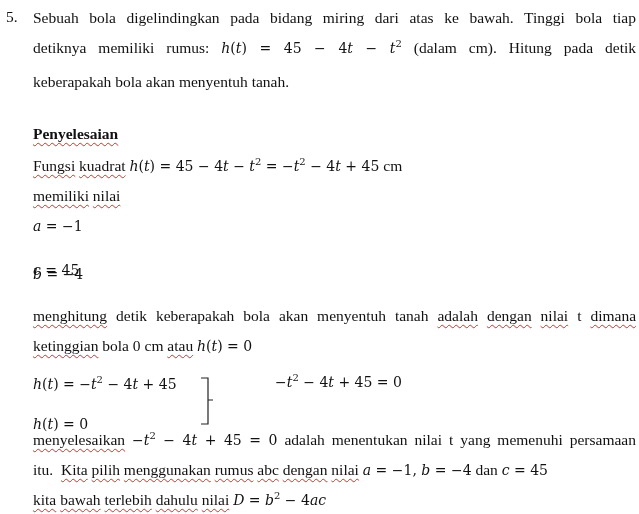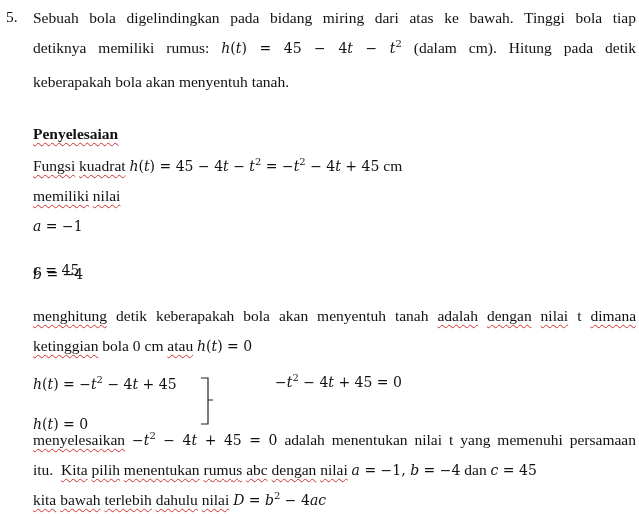--- a/index.html
+++ b/index.html
@@ -75,20 +75,20 @@
 
 <div class="line math" style="top:372px; left:275px;">−<span class="mi">t</span><sup>2</sup> − 4<span class="mi">t</span> + 45 = 0</div>
 
 <div class="line just" style="top:430px;">
   <span class="sq">menyelesaikan</span>
   <span class="math">−<span class="mi">t</span><sup>2</sup> − 4<span class="mi">t</span> + 45 = 0</span>
   <span>adalah menentukan nilai t yang memenuhi persamaan</span>
 </div>
 
 <div class="line" style="top:460px;">
-  itu.&nbsp; <span class="sq">Kita</span> <span class="sq">pilih</span> <span class="sq">menentukan</span> <span class="sq">rumus</span> <span class="sq">abc</span> <span class="sq">dengan</span> <span class="sq">nilai</span>
+  itu.&nbsp; <span class="sq">Kita</span> <span class="sq">pilih</span> <span class="sq">menggunakan</span> <span class="sq">rumus</span> <span class="sq">abc</span> <span class="sq">dengan</span> <span class="sq">nilai</span>
   <span class="math"><span class="mi">a</span> = −1, <span class="mi">b</span> = −4</span> dan <span class="math"><span class="mi">c</span> = 45</span>
 </div>
 
 <div class="line" style="top:490px;">
   <span class="sq">kita</span> <span class="sq">bawah</span> <span class="sq">terlebih</span> <span class="sq">dahulu</span> <span class="sq">nilai</span>
   <span class="math"><span class="mi">D</span> = <span class="mi">b</span><sup>2</sup> − 4<span class="mi">ac</span></span>
 </div>
 
 </body></html>

